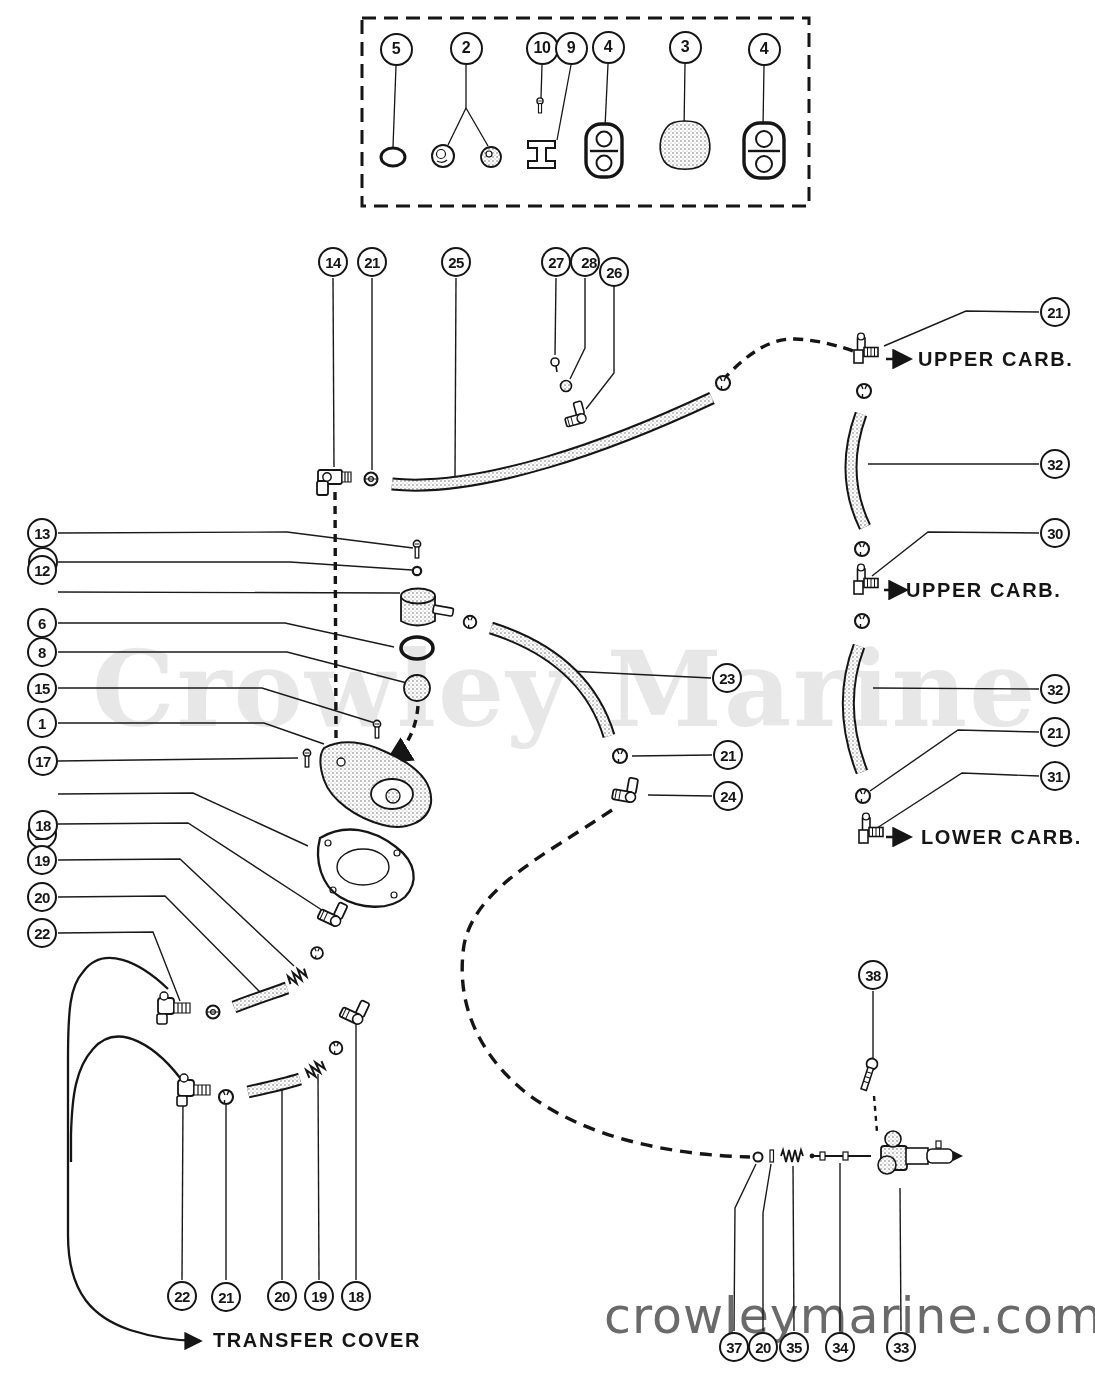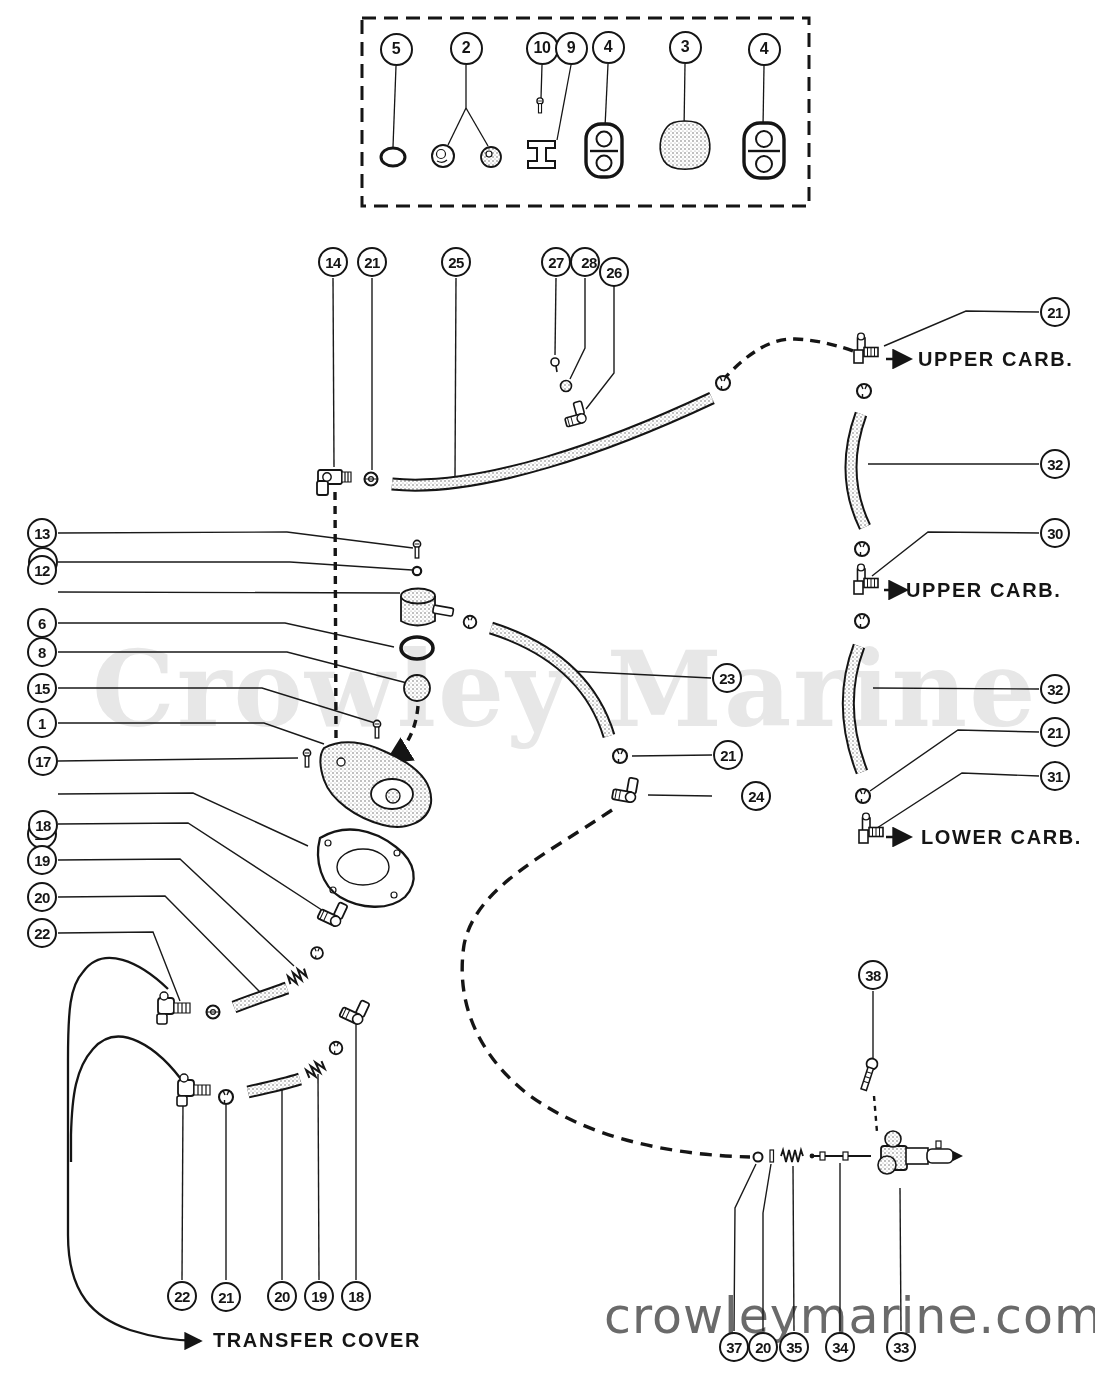--- a/index.html
+++ b/index.html
@@ -358,21 +358,21 @@
       <div class="callout" style="left: 27px; top: 673px;">15</div>
       <div class="callout" style="left: 27px; top: 708px;">1</div>
       <div class="callout" style="left: 28px; top: 746px;">17</div>
       <div class="callout" style="left: 27px; top: 779px; margin-top: 40px;">16</div>
       <div class="callout" style="left: 28px; top: 810px;">18</div>
       <div class="callout" style="left: 27px; top: 845px;">19</div>
       <div class="callout" style="left: 27px; top: 882px;">20</div>
       <div class="callout" style="left: 27px; top: 918px;">22</div>
       <div class="callout" style="left: 712px; top: 663px;">23</div>
       <div class="callout" style="left: 713px; top: 740px;">21</div>
-      <div class="callout" style="left: 713px; top: 781px; margin-left: 28px;">24</div>
+      <div class="callout" style="left: 713px; top: 781px;">24</div>
       <div class="callout" style="left: 167px; top: 1281px;">22</div>
       <div class="callout" style="left: 211px; top: 1282px;">21</div>
       <div class="callout" style="left: 267px; top: 1281px;">20</div>
       <div class="callout" style="left: 304px; top: 1281px;">19</div>
       <div class="callout" style="left: 341px; top: 1281px;">18</div>
       <div class="callout" style="left: 858px; top: 960px;">38</div>
       <div class="callout" style="left: 719px; top: 1332px;">37</div>
       <div class="callout" style="left: 748px; top: 1332px;">20</div>
       <div class="callout" style="left: 779px; top: 1332px;">35</div>
       <div class="callout" style="left: 825px; top: 1332px;">34</div>

